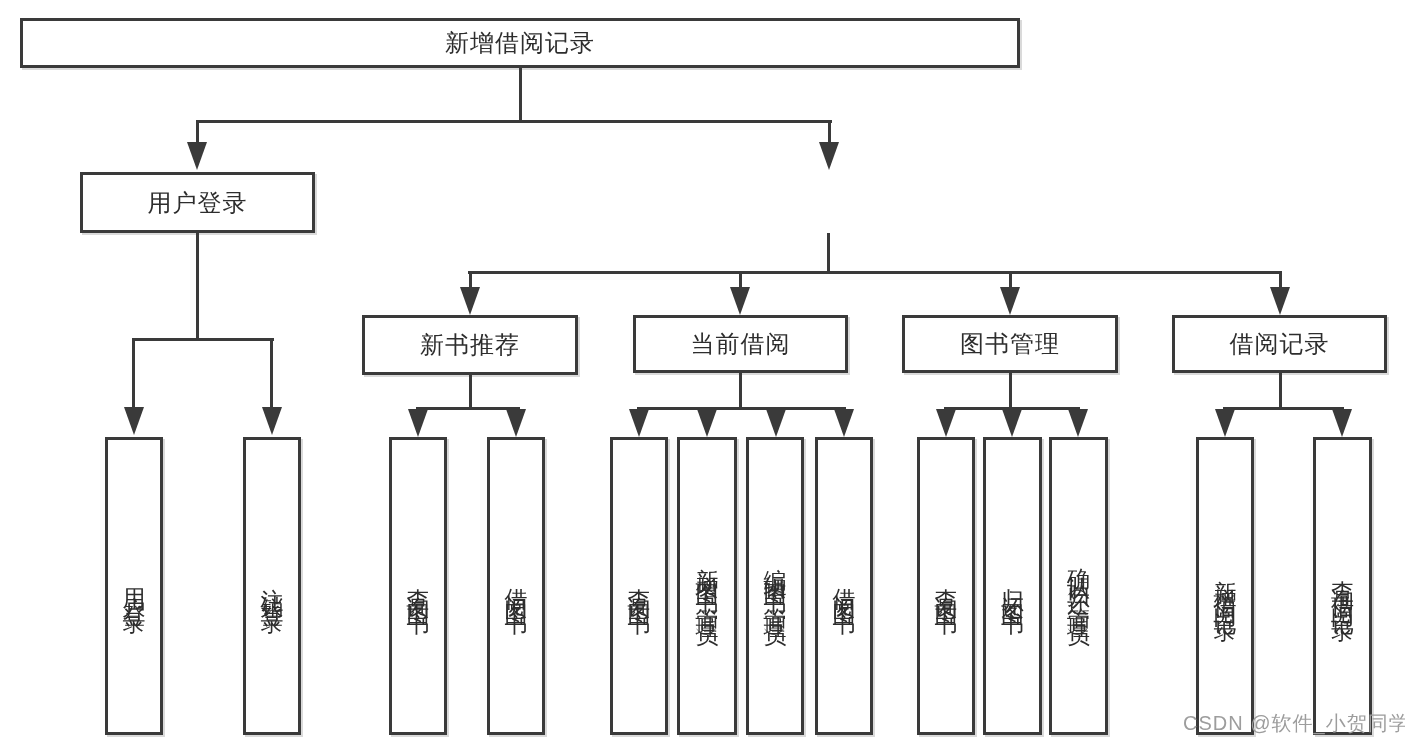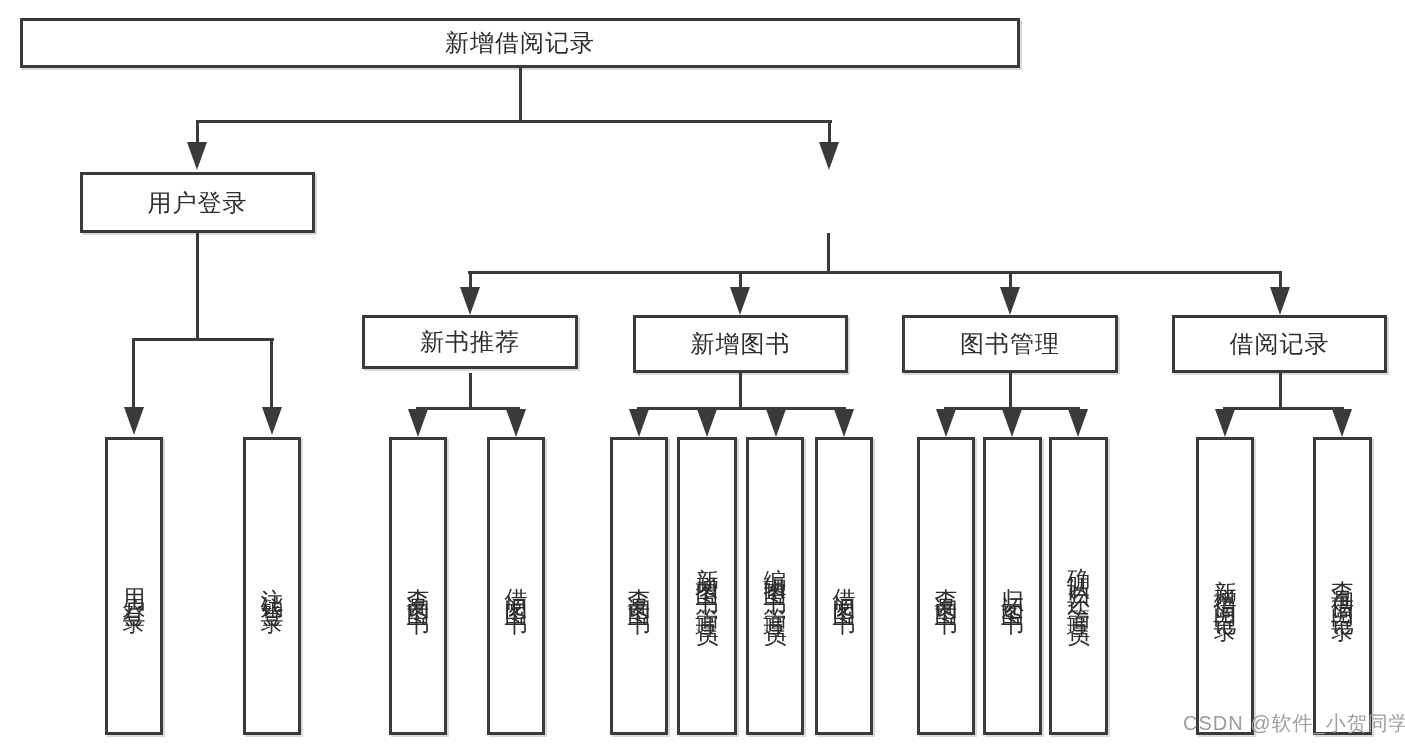--- a/index.html
+++ b/index.html
@@ -79,22 +79,22 @@
   <div class="line" style="left:468px;top:271px;width:814px;height:3px"></div>
   <div class="line" style="left:469px;top:271px;width:3px;height:18px"></div>
   <div class="arrow" style="left:460px;top:287px"></div>
   <div class="line" style="left:739px;top:271px;width:3px;height:18px"></div>
   <div class="arrow" style="left:730px;top:287px"></div>
   <div class="line" style="left:1009px;top:271px;width:3px;height:18px"></div>
   <div class="arrow" style="left:1000px;top:287px"></div>
   <div class="line" style="left:1279px;top:271px;width:3px;height:18px"></div>
   <div class="arrow" style="left:1270px;top:287px"></div>
 
-  <div class="box hlabel" style="left:362px;top:315px;width:216px;height:54px">新书推荐</div>
-  <div class="box hlabel" style="left:633px;top:315px;width:215px;height:58px">新增图书</div>
+  <div class="box hlabel" style="left:362px;top:315px;width:216px;height:60px">新书推荐</div>
+  <div class="box hlabel" style="left:633px;top:315px;width:215px;height:58px">当前借阅</div>
   <div class="box hlabel" style="left:902px;top:315px;width:216px;height:58px">图书管理</div>
   <div class="box hlabel" style="left:1172px;top:315px;width:215px;height:58px">借阅记录</div>
 
   <div class="line" style="left:469px;top:373px;width:3px;height:34px"></div>
   <div class="line" style="left:416px;top:407px;width:104px;height:3px"></div>
   <div class="line" style="left:417px;top:407px;width:3px;height:6px"></div>
   <div class="arrow" style="left:408px;top:409px"></div>
   <div class="line" style="left:515px;top:407px;width:3px;height:6px"></div>
   <div class="arrow" style="left:506px;top:409px"></div>
 

